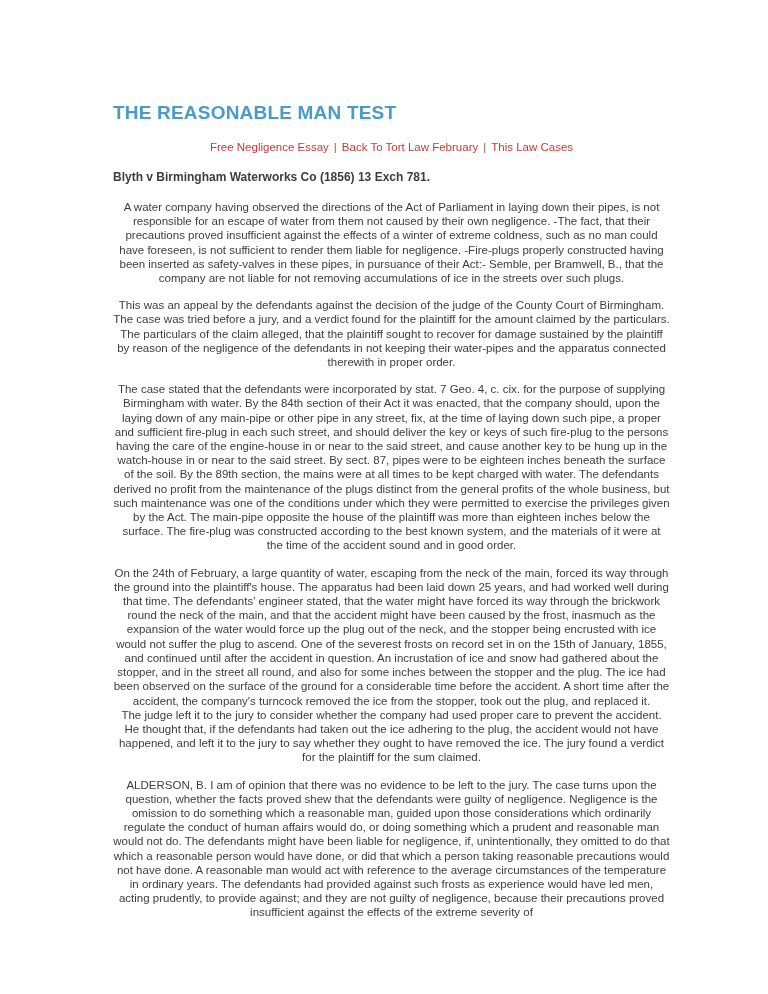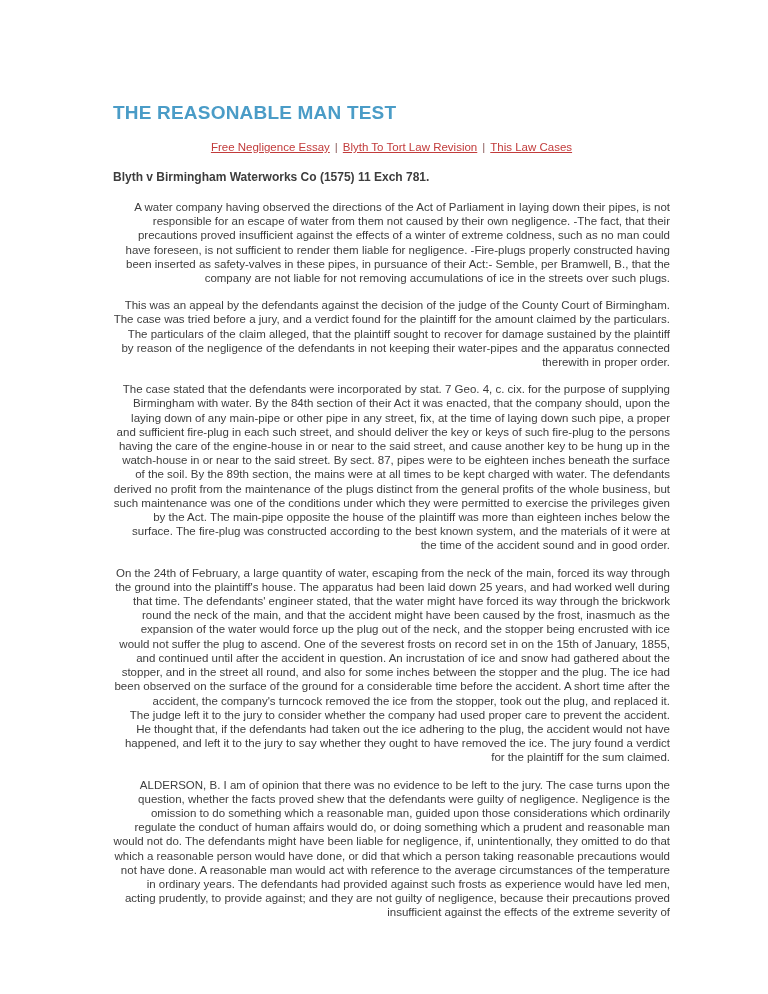--- a/index.html
+++ b/index.html
@@ -35,55 +35,54 @@
     margin: 0 0 17px 0;
   }
   .nav-line {
     text-align: center;
     font-size: 11.5px;
     margin: 0 0 17px 0;
     color: #4d4d4d;
   }
   .nav-line a {
     color: #c23b3b;
-    text-decoration: underline;
     cursor: pointer;
   }
   .nav-sep {
     color: #8a5a5a;
     margin: 0 5px;
   }
   .case-heading {
     font-size: 12px;
     font-weight: bold;
     color: #3d3d3d;
     margin: 0 0 16px 0;
   }
   .body-para {
     font-size: 11.5px;
     line-height: 14.2px;
-    text-align: right;
+    text-align: center;
     color: #3d3d3d;
     margin: 0 0 13px 0;
     max-width: 557px;
   }
 </style>
 </head>
 <body>
 
 <div class="page">
 
   <h1 class="doc-title">THE REASONABLE MAN TEST</h1>
 
 
   <p class="nav-line">
-    <a>Free Negligence Essay</a><span class="nav-sep">|</span><a>Blyth To Tort Law Revision</a><span class="nav-sep">|</span><a>This Law Cases</a>
+    <a>Free Negligence Essay</a><span class="nav-sep">|</span><a>Back To Tort Law February</a><span class="nav-sep">|</span><a>This Law Cases</a>
   </p>
 
-  <h3 class="case-heading">Blyth v Birmingham Waterworks Co (1575) 11 Exch 781.</h3>
+  <h3 class="case-heading">Blyth v Birmingham Waterworks Co (1856) 13 Exch 781.</h3>
 
   <p class="body-para">A water company having observed the directions of the Act of Parliament in laying down their pipes, is not responsible for an escape of water from them not caused by their own negligence. -The fact, that their precautions proved insufficient against the effects of a winter of extreme coldness, such as no man could have foreseen, is not sufficient to render them liable for negligence. -Fire-plugs properly constructed having been inserted as safety-valves in these pipes, in pursuance of their Act:- Semble, per Bramwell, B., that the company are not liable for not removing accumulations of ice in the streets over such plugs.</p>
 
   <p class="body-para">This was an appeal by the defendants against the decision of the judge of the County Court of Birmingham. The case was tried before a jury, and a verdict found for the plaintiff for the amount claimed by the particulars. The particulars of the claim alleged, that the plaintiff sought to recover for damage sustained by the plaintiff by reason of the negligence of the defendants in not keeping their water-pipes and the apparatus connected therewith in proper order.</p>
 
   <p class="body-para">The case stated that the defendants were incorporated by stat. 7 Geo. 4, c. cix. for the purpose of supplying Birmingham with water. By the 84th section of their Act it was enacted, that the company should, upon the laying down of any main-pipe or other pipe in any street, fix, at the time of laying down such pipe, a proper and sufficient fire-plug in each such street, and should deliver the key or keys of such fire-plug to the persons having the care of the engine-house in or near to the said street, and cause another key to be hung up in the watch-house in or near to the said street. By sect. 87, pipes were to be eighteen inches beneath the surface of the soil. By the 89th section, the mains were at all times to be kept charged with water. The defendants derived no profit from the maintenance of the plugs distinct from the general profits of the whole business, but such maintenance was one of the conditions under which they were permitted to exercise the privileges given by the Act. The main-pipe opposite the house of the plaintiff was more than eighteen inches below the surface. The fire-plug was constructed according to the best known system, and the materials of it were at the time of the accident sound and in good order.</p>
 
   <p class="body-para"><span>On the 24th of February, a large quantity of water, escaping from the neck of the main, forced its way through the ground into the plaintiff's house. The apparatus had been laid down 25 years, and had worked well during that time. The defendants' engineer stated, that the water might have forced its way through the brickwork round the neck of the main, and that the accident might have been caused by the frost, inasmuch as the expansion of the water would force up the plug out of the neck, and the stopper being encrusted with ice would not suffer the plug to ascend. One of the severest frosts on record set in on the 15th of January, 1855, and continued until after the accident in question. An incrustation of ice and snow had gathered about the stopper, and in the street all round, and also for some inches between the stopper and the plug. The ice had been observed on the surface of the ground for a considerable time before the accident. A short time after the accident, the company's turncock removed the ice from the stopper, took out the plug, and replaced it.</span><br><span>The judge left it to the jury to consider whether the company had used proper care to prevent the accident. He thought that, if the defendants had taken out the ice adhering to the plug, the accident would not have happened, and left it to the jury to say whether they ought to have removed the ice. The jury found a verdict for the plaintiff for the sum claimed.</span></p>
 
   <p class="body-para">ALDERSON, B. I am of opinion that there was no evidence to be left to the jury. The case turns upon the question, whether the facts proved shew that the defendants were guilty of negligence. Negligence is the omission to do something which a reasonable man, guided upon those considerations which ordinarily regulate the conduct of human affairs would do, or doing something which a prudent and reasonable man would not do. The defendants might have been liable for negligence, if, unintentionally, they omitted to do that which a reasonable person would have done, or did that which a person taking reasonable precautions would not have done. A reasonable man would act with reference to the average circumstances of the temperature in ordinary years. The defendants had provided against such frosts as experience would have led men, acting prudently, to provide against; and they are not guilty of negligence, because their precautions proved insufficient against the effects of the extreme severity of</p>

